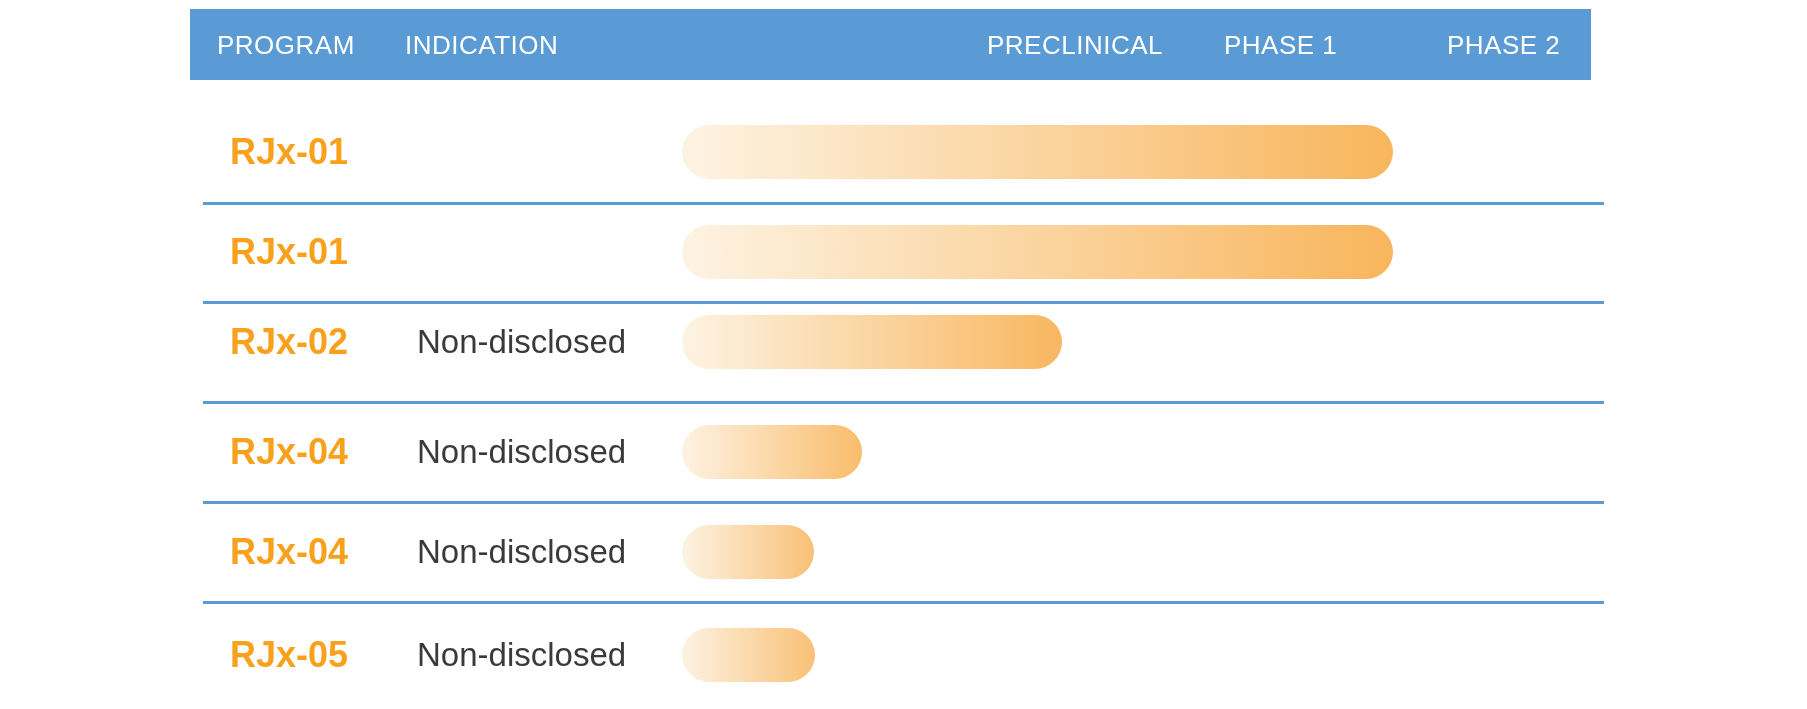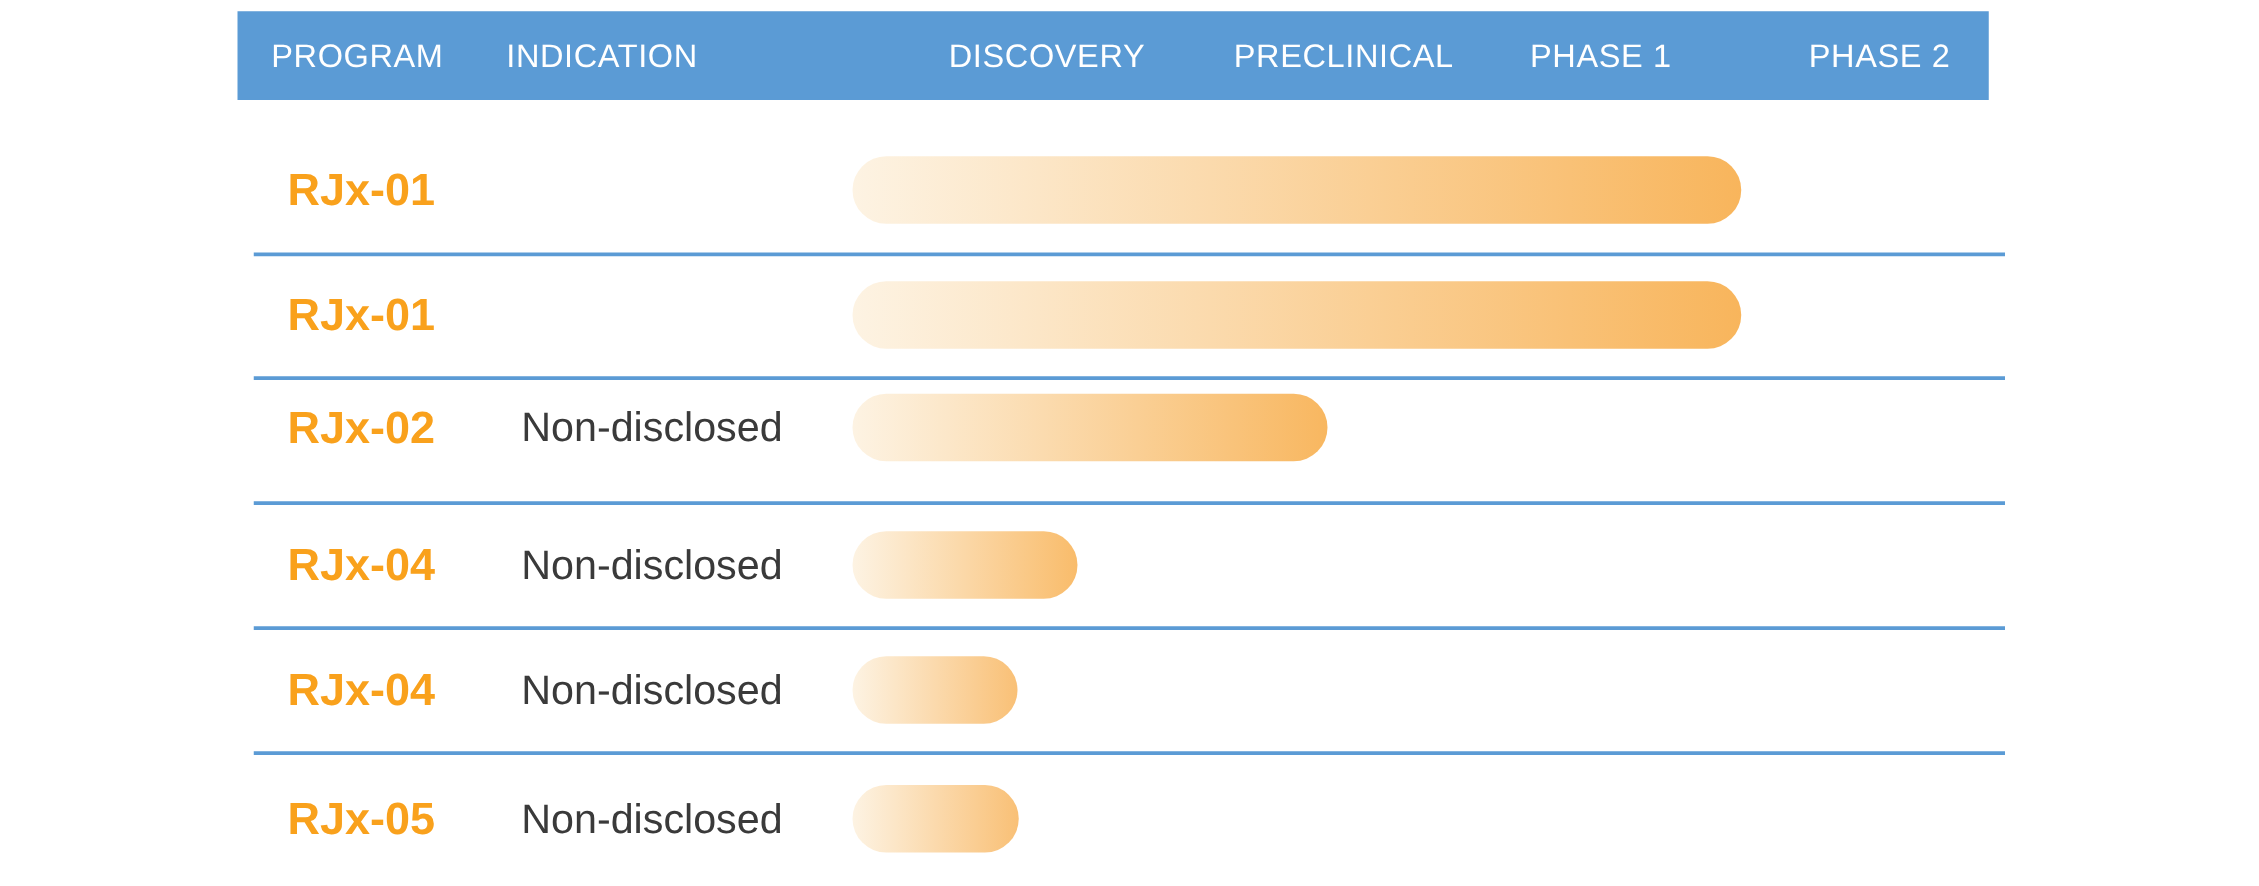--- a/index.html
+++ b/index.html
@@ -16,21 +16,21 @@
     background:var(--header-bg,#5B9BD5);
   }
   .header .col{
     position:absolute;top:50%;transform:translateY(-50%);
     color:var(--header-text,#ffffff);
     font-size:26px;letter-spacing:0.5px;white-space:nowrap;
   }
   .col-program{left:27px;}
   .col-indication{left:215px;}
   .col-centered{transform:translate(-50%,-50%);}
-  .col-discovery{left:569px;}
+  .col-discovery{left:569px;margin-top:44px;}
   .col-preclinical{left:797px;text-align:center;}
   .col-phase1{left:1034px;}
   .col-phase2{left:1257px;}
   
   .divider{
     position:absolute;left:203px;width:1401px;height:3px;
     background:var(--divider,#5B9BD5);
   }
   .d1{top:202px}.d2{top:301px}.d3{top:401px}.d4{top:501px}.d5{top:601px}
   

